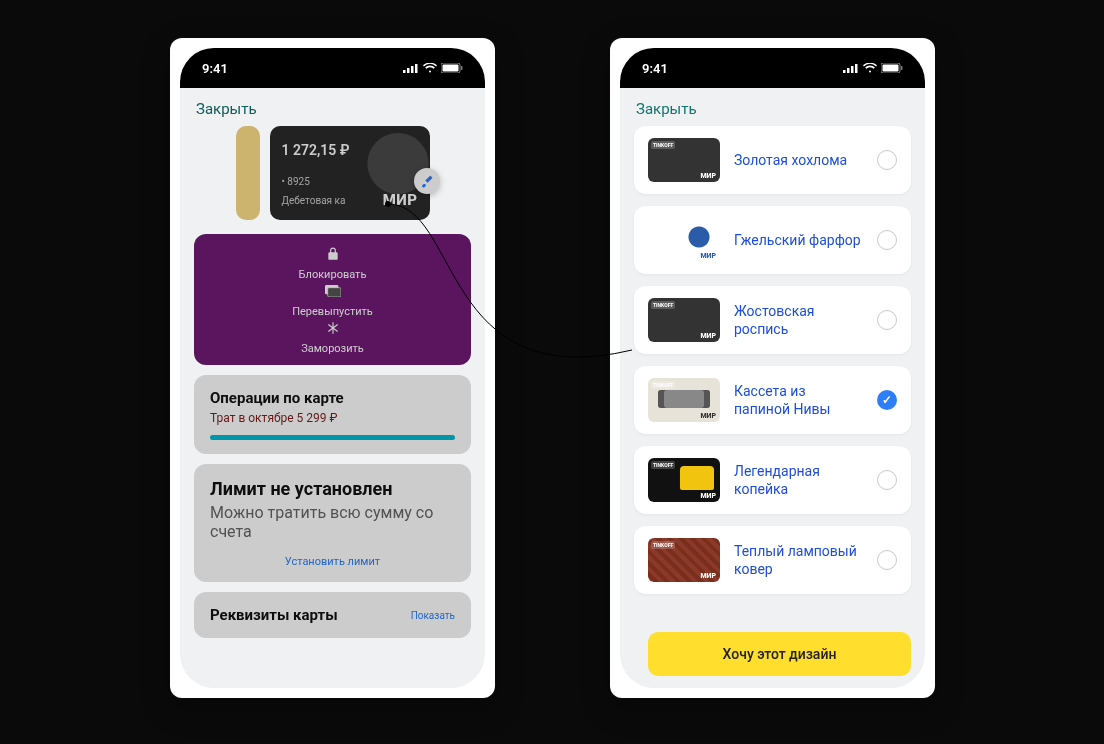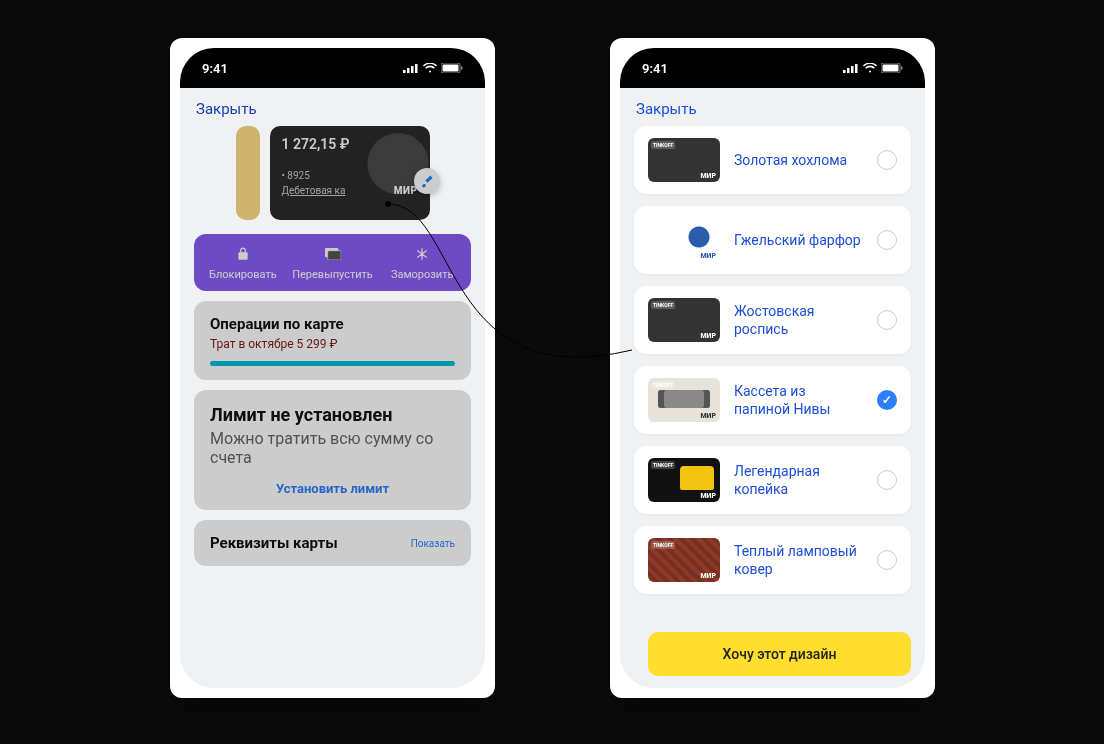--- a/index.html
+++ b/index.html
@@ -66,87 +66,88 @@
   .content {
     position: absolute;
     top: 40px; bottom: 0; left: 0; right: 0;
     overflow: hidden;
   }
 
   
   .left .content { filter: brightness(.80); }
 
   .close-link {
-    color: #1d4ed8;
+    color: #0f766e;
     font-size: 15px;
     padding: 12px 16px 4px;
     display: inline-block;
   }
 
   .card-carousel {
     display: flex;
     justify-content: center;
     gap: 10px;
     padding: 4px 0 8px;
     position: relative;
   }
   .card {
     position: relative;
     border-radius: 10px;
     color: #fff;
-    padding: 10px 12px;
+    padding: 16px 12px;
     font-size: 11px;
   }
   .card.peek-left  { width: 22px; height: 94px; background:#ffe08a; border-radius:10px; }
   .card.peek-right { width: 36px; height: 94px; background:#3b3b3b; color:#aaa; padding:10px 6px; font-size:10px;}
   .card.main {
     width: 160px; height: 94px;
     background: #2b2b2b;
     background-image: radial-gradient(circle at 80% 40%, #4a4a4a 0 30px, transparent 31px);
   }
   .card.main .balance { font-size: 14px; font-weight: 600; }
   .card.main .num     { margin-top: 18px; font-size: 10px; color:#ccc;}
   .card.main .bottom  { display:flex; justify-content:space-between; align-items:center; margin-top:4px;}
-  .card.main .type    { font-size:10px; color:#ccc;text-decoration:underline;}
-  .mir { font-weight:800; font-size:10px; letter-spacing:.5px; color:#fff;}
+  .card.main .type    { font-size:10px; color:#ccc;}
+  .mir { font-weight:800; font-size:15px; letter-spacing:.5px; color:#fff;}
   .edit-badge {
     position:absolute; right:-10px; top:42px;
     width:26px;height:26px;border-radius:50%;
     background:#fff; display:flex; align-items:center; justify-content:center;
     box-shadow:0 2px 6px rgba(0,0,0,.25);
   }
 
   .action-bar {
     margin: 6px 14px;
-    background:#8b5cf6;
+    background:#701a75;
     border-radius:12px;
     display:flex;
     color:#fff;
     padding:10px 4px;
+    flex-direction:column;
   }
   .action-bar .act { flex:1; text-align:center; font-size:11px;}
   .action-bar .act .ic { height:20px; display:flex; align-items:center; justify-content:center; margin-bottom:4px;}
 
   .panel {
     margin: 10px 14px;
     background:#fff;
     border-radius:12px;
     padding:14px 16px;
   }
   .hint-panel { display:flex; gap:12px; align-items:flex-start;}
   .hint-panel .heart { width:22px;height:22px; flex:none; }
   .hint-panel .txt { font-size:13px; color:#333; line-height:1.35;}
 
   .ops-title  { font-size:15px; font-weight:700; color:#111;}
   .ops-sub    { font-size:12px; color:#7f1d1d; margin-top:4px;}
   .progress   { height:5px; background:#00bcd4; border-radius:3px; margin-top:10px;}
 
   .limit-title{ font-size:18px; font-weight:700; color:#111;}
   .limit-sub  { font-size:16px; color:#666; margin-top:4px;}
-  .limit-btn  { text-align:center; color:#2d7ff9; font-size:13px; margin-top:14px;font-weight:bold;}
+  .limit-btn  { text-align:center; color:#2d7ff9; font-size:11px; margin-top:14px;}
 
   .req-panel  { display:flex; justify-content:space-between; align-items:center;}
   .req-title  { font-size:15px; font-weight:700; color:#111;}
   .req-show   { color:#2d7ff9; font-size:10px;margin-left:20px;}
 
   
   .design-list {
     position:absolute;
     top: 32px; bottom: 56px; left:0; right:0;
     padding: 6px 14px 0;

